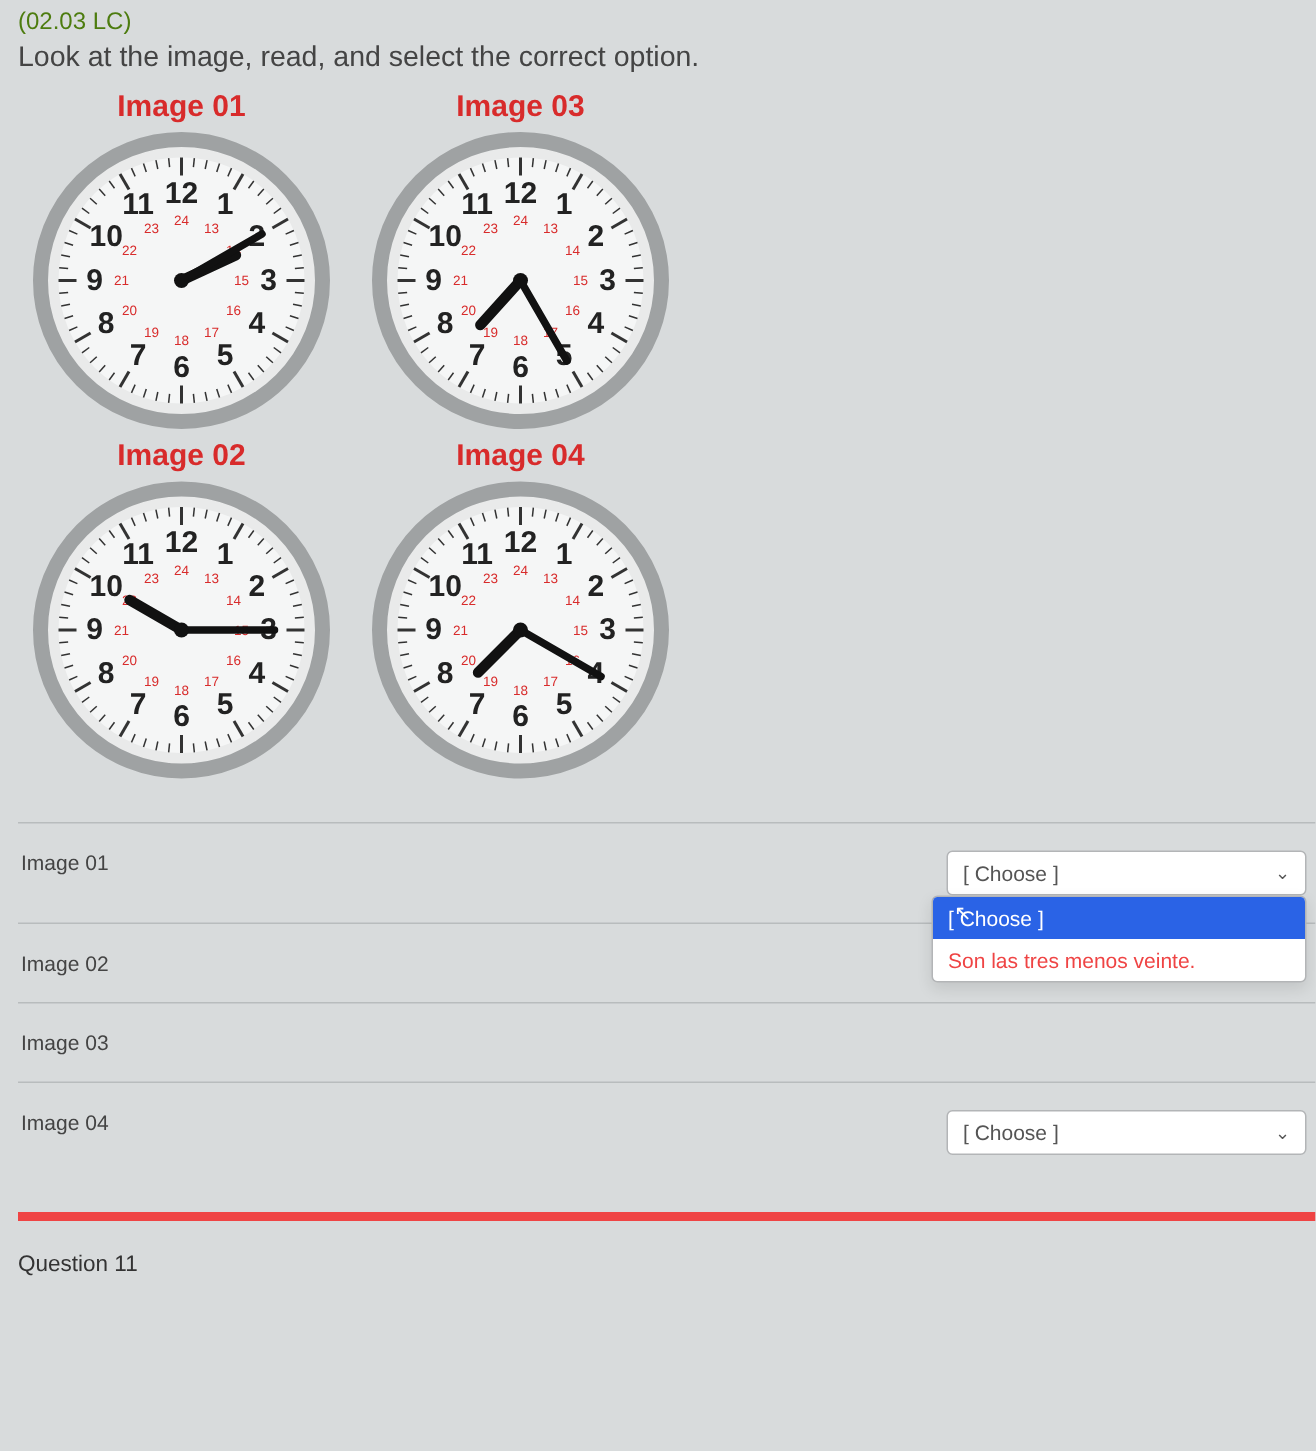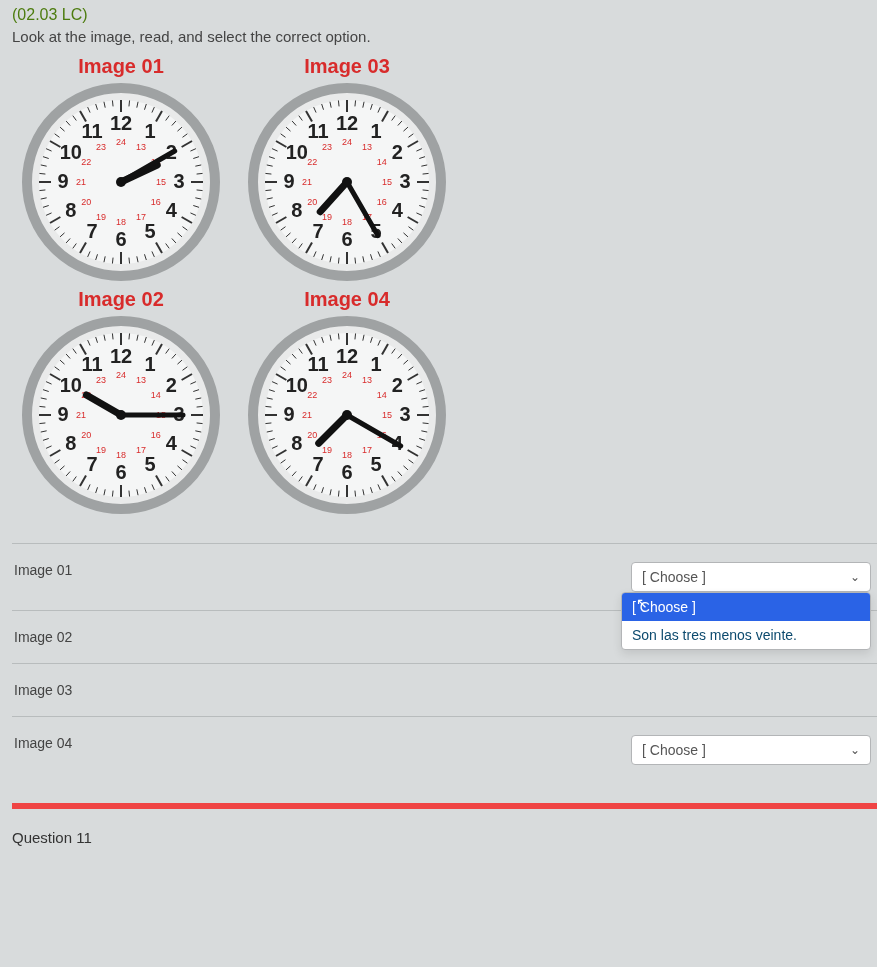--- a/index.html
+++ b/index.html
@@ -7,21 +7,21 @@
     font-family: Arial, Helvetica, sans-serif;
     background: #d8dbdc;
     width: 877px;
     height: 967px;
     overflow: hidden;
     position: relative;
     padding: 6px 0 0 12px;
     color: #333;
   }
   .small-id { font-size: 16px; color: #4d7c0f; }
-  .prompt { font-size: 15px; color: #444; margin: 4px 0 10px 0; }
+  .prompt { font-size: 19px; color: #444; margin: 4px 0 10px 0; }
   .clocks {
     display: grid;
     grid-template-columns: 210px 210px;
     gap: 6px 16px;
     margin-left: 4px;
   }
   .clock-cell { width: 210px; }
   .clock-title {
     color: #d82b2b;
     font-weight: bold;
@@ -72,21 +72,21 @@
     background: #fff;
     border: 1px solid #b3b5b7;
     border-radius: 4px;
     box-shadow: 0 4px 10px rgba(0,0,0,.1);
     z-index: 10;
     font-size: 14px;
     overflow: hidden;
   }
   .opt {
     padding: 6px 10px;
-    color: #0c4a6e;
+    color: #ef4444;
     cursor: pointer;
   }
   .opt.hl {
     background: #2a63e6;
     color: #fff;
   }
   .cursor-ptr {
     position: absolute;
     left: 14px; top: 2px;
     font-size: 14px;

